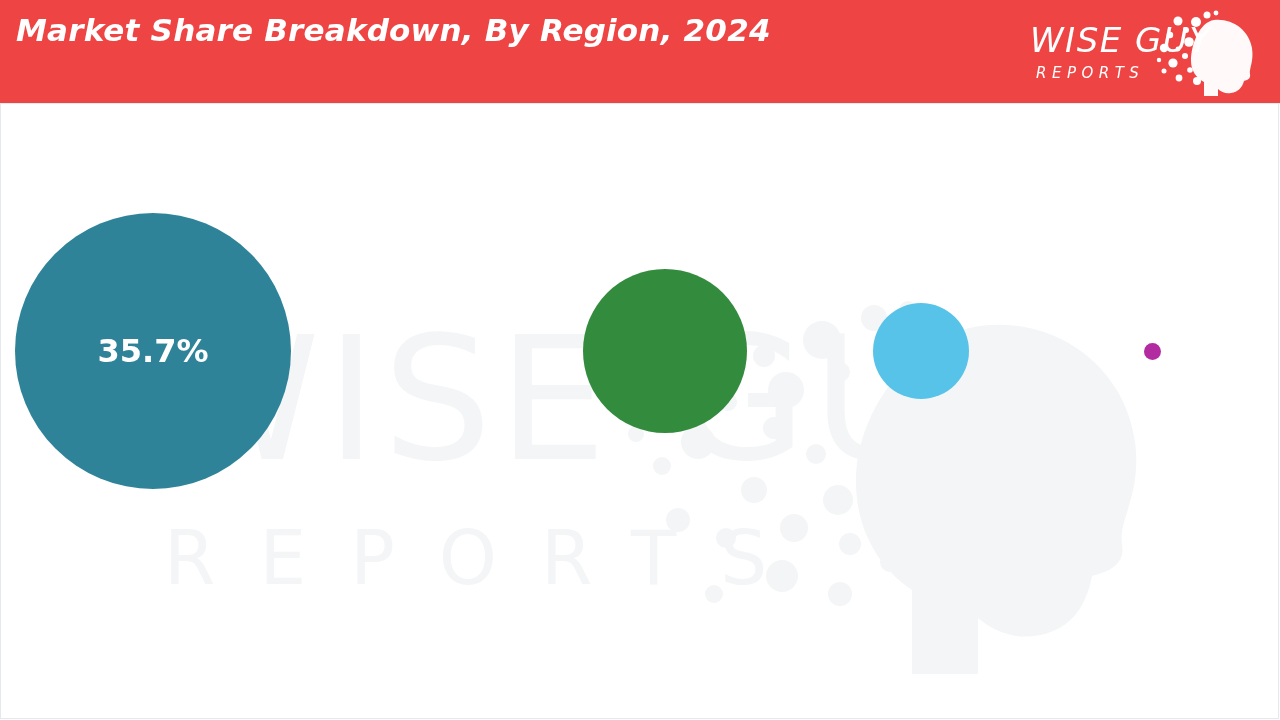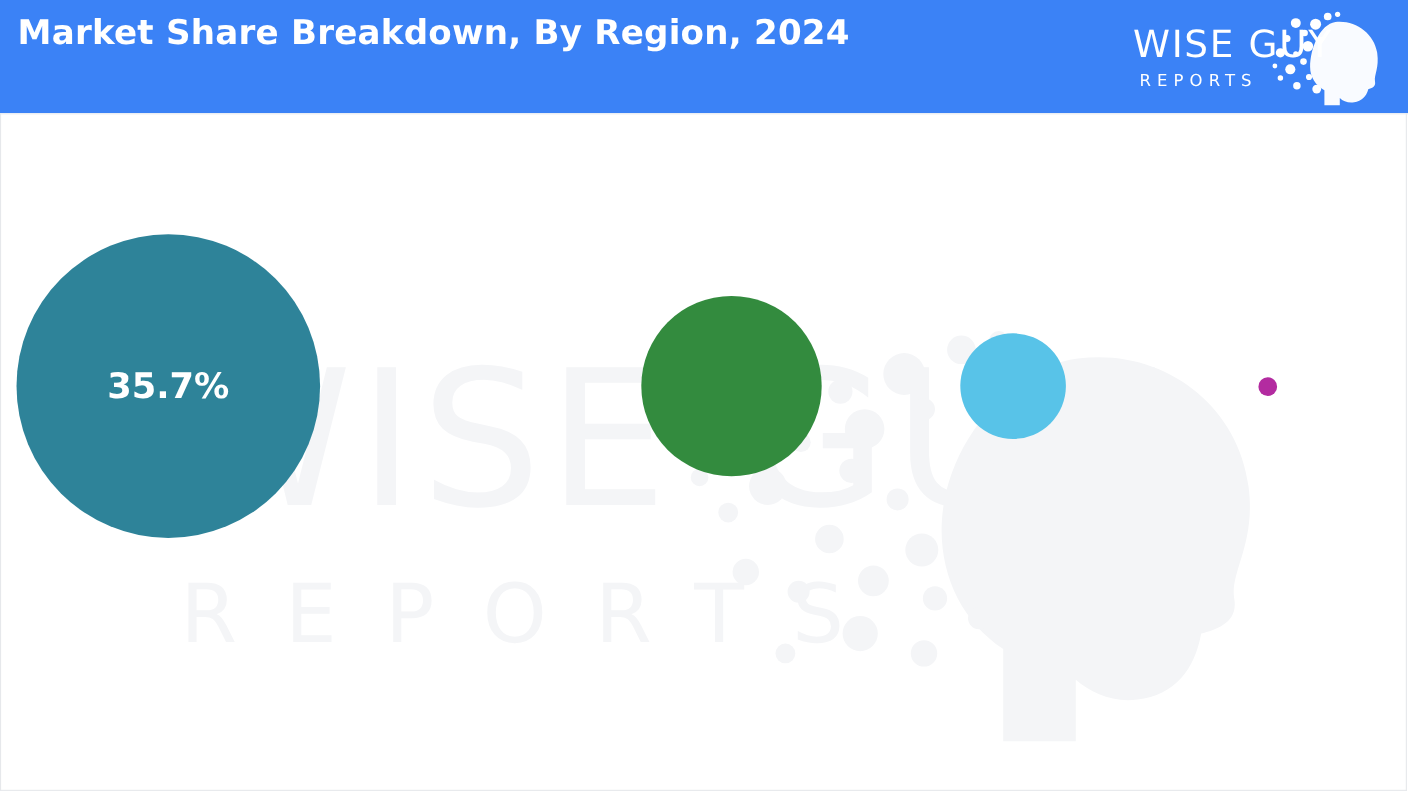--- a/index.html
+++ b/index.html
@@ -7,22 +7,23 @@
     width:1280px;height:720px;
     background:#ffffff;
     font-family:"DejaVu Sans","Liberation Sans",sans-serif;
     overflow:hidden;
   }
   .page{position:relative;width:1280px;height:720px;background:#ffffff;}
 
   
   .header{
     position:absolute;left:0;top:0;width:1280px;height:103px;
-    background:#3b82f6;
+    background:#ef4444;
     box-sizing:border-box;
+    font-style:italic;
   }
   .header-title{
     position:absolute;left:16px;top:12px;
     font-size:31px;font-weight:bold;color:#ffffff;
     letter-spacing:0.2px;white-space:nowrap;
     font-family:"DejaVu Sans","Liberation Sans",sans-serif;
   }
 
   
   .logo{position:absolute;right:12px;top:8px;width:250px;height:88px;}

